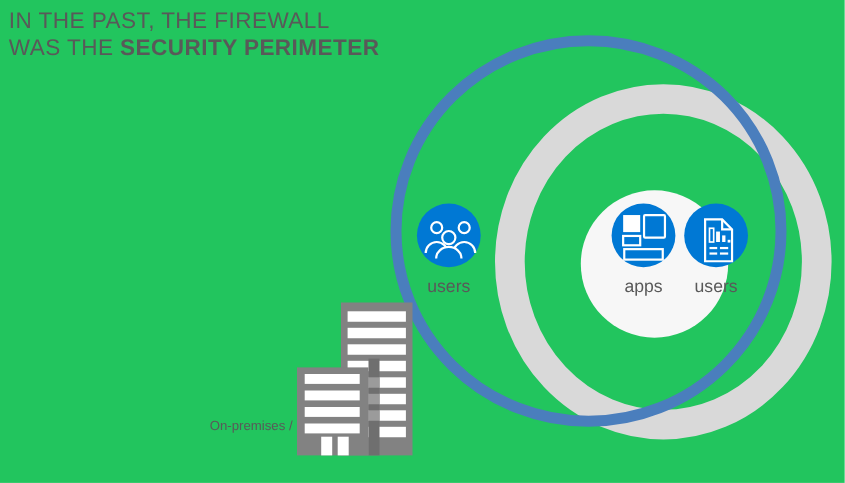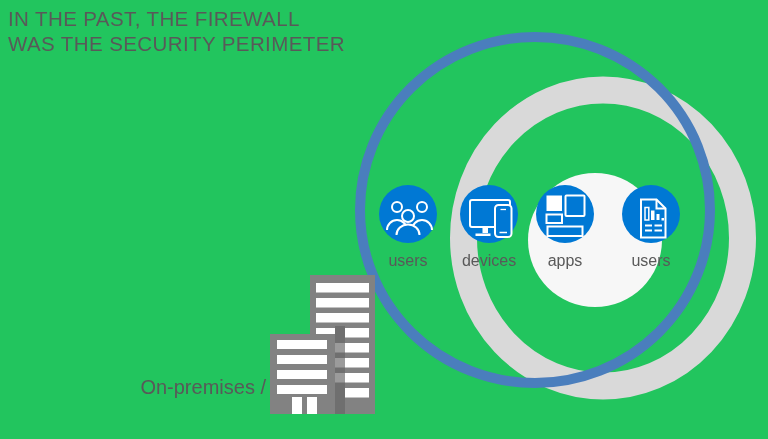--- a/index.html
+++ b/index.html
@@ -4,37 +4,37 @@
 <style>
   html,body{margin:0;padding:0;background:#fff;}
   .stage{
     position:relative;width:768px;height:439px;background:#22c55e;
     overflow:hidden;font-family:"Liberation Sans",sans-serif;
   }
   .title{
     position:absolute;left:8px;top:6px;width:420px;
     color:#595959;font-size:20.5px;line-height:25px;letter-spacing:0.4px;
   }
-  .title .bold{font-weight:400;}
+  .title .bold{font-weight:700;}
   .rings,.building-svg{position:absolute;left:0;top:0;}
   .asset{
     position:absolute;top:185px;width:80px;
     display:flex;flex-direction:column;align-items:center;
   }
   .asset-circle{
     width:58px;height:58px;border-radius:50%;background:#0078d4;
     display:flex;align-items:center;justify-content:center;
   }
   .asset-circle svg{display:block;}
   .asset-label{
     margin-top:9px;color:#595959;font-size:16px;line-height:18px;text-align:center;
   }
   .onprem-label{
     position:absolute;left:128px;top:378px;width:138px;
-    text-align:right;color:#595959;font-size:20px;line-height:19px;
+    text-align:right;color:#595959;font-size:12px;line-height:19px;
   }
 </style>
 </head>
 <body>
 
 <div class="stage">
 
   <svg class="rings" width="768" height="439" viewBox="0 0 768 439">
     <circle cx="595" cy="240" r="67" fill="#f7f7f7"></circle>
     <ellipse cx="603" cy="238" rx="139.5" ry="148" fill="none" stroke="#d9d9d9" stroke-width="27"></ellipse>
@@ -87,35 +87,22 @@
           <circle cx="18" cy="22" r="5" fill="#0078d4"></circle>
           <circle cx="43" cy="22" r="5" fill="#0078d4"></circle>
           <path d="M17.5 50 a11.5 10.5 0 0 1 23 0" fill="#0078d4"></path>
           <circle cx="29" cy="31" r="6" fill="#0078d4"></circle>
         </g>
       </svg>
     </div>
     <div class="asset-label">users</div>
   </div>
 
-  <div class="asset" style="left:449px">
-    <div class="asset-circle">
-      <svg width="58" height="58" viewBox="0 0 58 58">
-        <rect x="10" y="15" width="40" height="27" rx="2" fill="none" stroke="#ffffff" stroke-width="2"></rect>
-        <rect x="22.5" y="42" width="5.5" height="6" fill="#ffffff"></rect>
-        <rect x="15.5" y="48.5" width="15" height="2.5" fill="#ffffff"></rect>
-        <rect x="35" y="20" width="16.5" height="32" rx="3.5" fill="#0078d4" stroke="#ffffff" stroke-width="2"></rect>
-        <line x1="40.5" y1="24.5" x2="46" y2="24.5" stroke="#ffffff" stroke-width="1.3"></line>
-        <line x1="39.5" y1="47.5" x2="47" y2="47.5" stroke="#ffffff" stroke-width="1.5"></line>
-      </svg>
-    </div>
-    <div class="asset-label">devices</div>
-  </div>
 
-  <div class="asset" style="left:525px">
+  <div class="asset" style="left:545px">
     <div class="asset-circle">
       <svg width="58" height="58" viewBox="0 0 58 58">
         <rect x="10.5" y="10.5" width="15.5" height="15.5" fill="#ffffff"></rect>
         <rect x="29.5" y="10.5" width="19" height="20.5" rx="1" fill="none" stroke="#ffffff" stroke-width="2"></rect>
         <rect x="10.5" y="29.5" width="15.5" height="8.5" fill="none" stroke="#ffffff" stroke-width="2"></rect>
         <rect x="11.5" y="41.5" width="35" height="9.5" fill="none" stroke="#ffffff" stroke-width="2"></rect>
       </svg>
     </div>
     <div class="asset-label">apps</div>
   </div>

